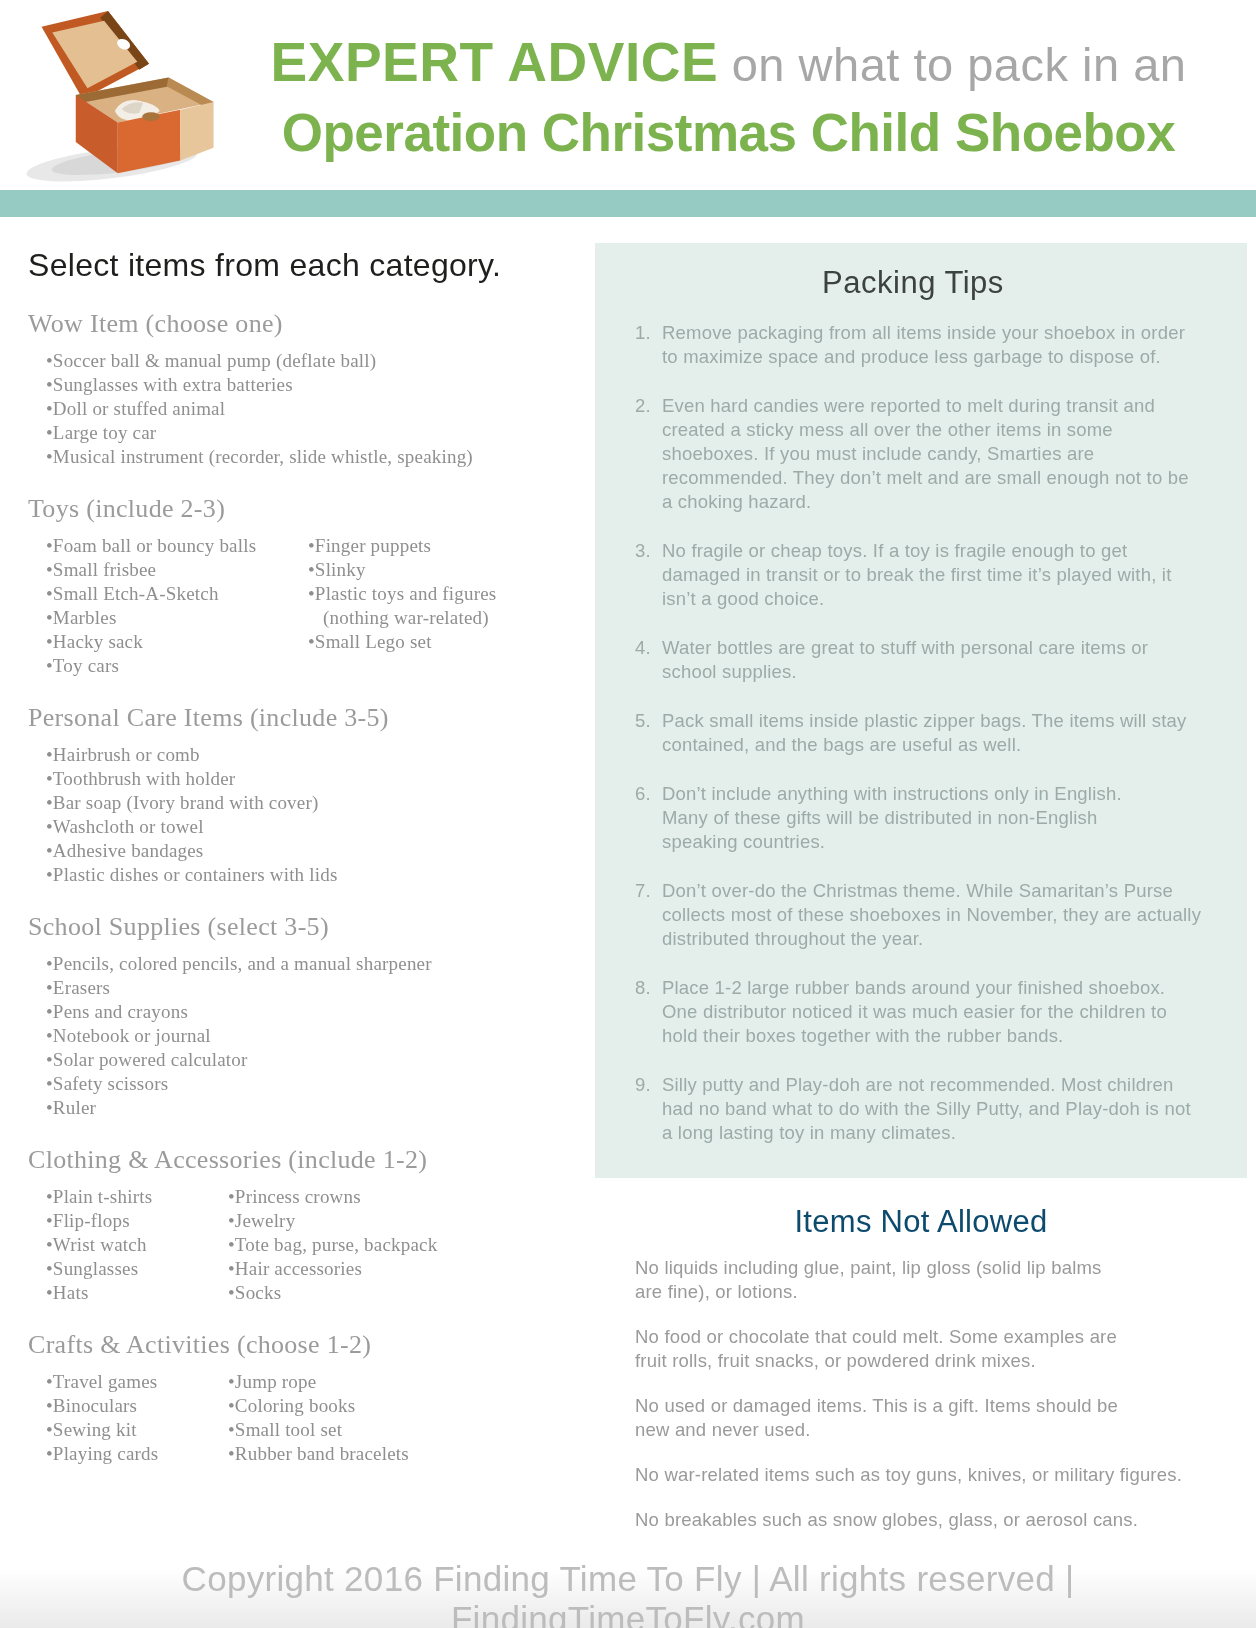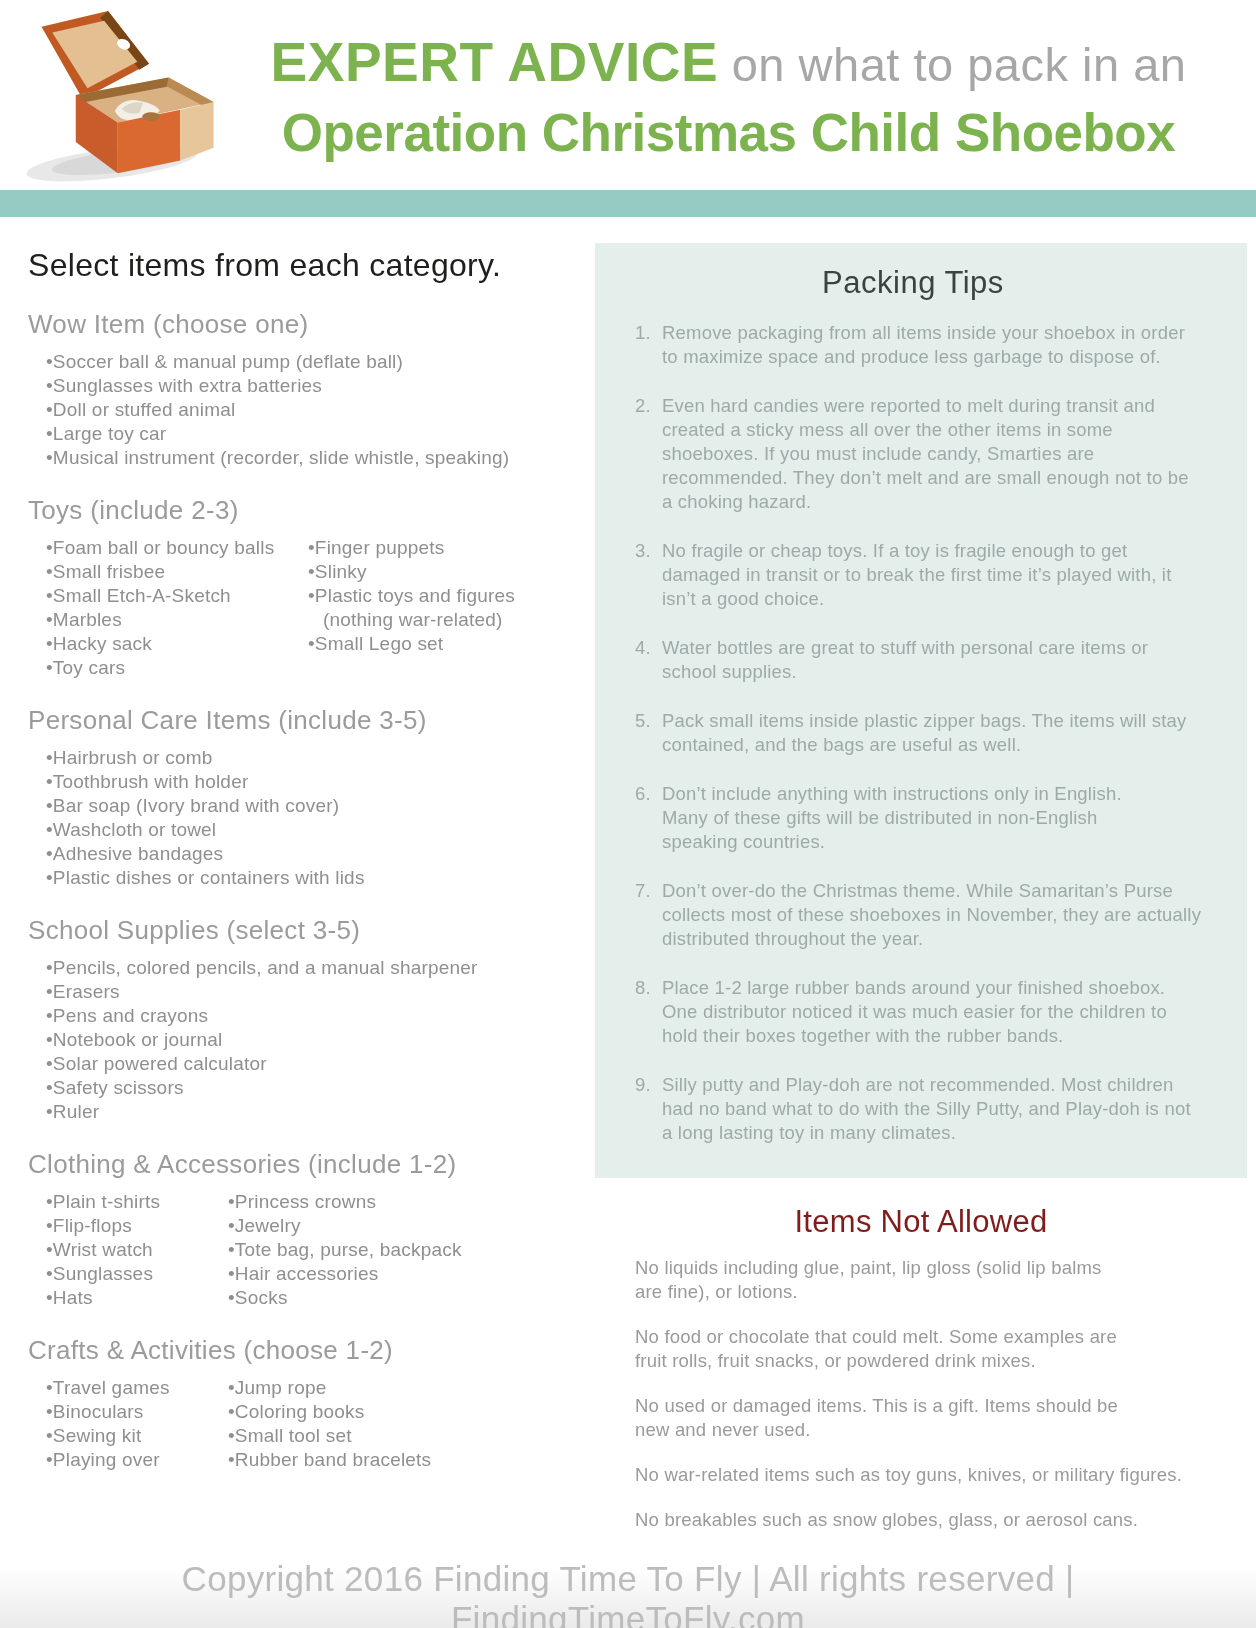--- a/index.html
+++ b/index.html
@@ -27,21 +27,21 @@
 
   
   .main { display: flex; padding: 26px 9px 0 28px; align-items: flex-start; }
   .left-col { width: 567px; flex: none; padding-right: 20px; }
   .right-col { flex: 1; }
 
   .select-heading {
     font-size: 32px; font-weight: normal; color: #1f1f1d;
     margin: 4px 0 0 0; letter-spacing: 0.3px;
   }
-  .category { margin-top: 16px; }
+  .category { margin-top: 16px; font-family: Liberation Serif, serif; }
   .cat-title {
     font-size: 26px; font-weight: normal; color: #9b9b9b;
     margin: 25px 0 10px 0; letter-spacing: 0.3px;
   }
   .cols { display: flex; }
   .cols ul {
     list-style: none; margin: 0; padding: 0 0 0 18px;
     font-size: 19px; color: #8f8f8f; line-height: 24px; letter-spacing: 0.2px;
   }
   .cols li { padding-left: 15px; text-indent: -15px; white-space: pre-line; }
@@ -59,21 +59,21 @@
   .tips-list li {
     display: flex; font-size: 18.5px; color: #9caaa8;
     line-height: 24px; margin-bottom: 25px; letter-spacing: 0.2px;
   }
   .tip-num { width: 27px; flex: none; }
   .tip-text { white-space: pre-line; }
 
   
   .not-allowed { padding: 0 0 0 40px; }
   .na-title {
-    text-align: center; font-size: 31px; font-weight: normal; color: #7f1d1d;
+    text-align: center; font-size: 31px; font-weight: normal; color: #0c4a6e;
     margin: 26px 40px 16px 0; letter-spacing: 0.3px;
   }
   .na-paragraphs p {
     font-size: 18.5px; color: #9a9a9a; line-height: 24px;
     margin: 10px 0 21px 0; white-space: pre-line; letter-spacing: 0.2px;
   }
 
   
   .footer {
     position: absolute; left: 0; bottom: 0; width: 100%; height: 58px;
@@ -205,21 +205,21 @@
               </ul>
             </div>
           </div>
           <div class="category">
             <h3 class="cat-title">Crafts &amp; Activities (choose 1-2)</h3>
             <div class="cols narrow">
               <ul>
                 <li>Travel games</li>
                 <li>Binoculars</li>
                 <li>Sewing kit</li>
-                <li>Playing over</li>
+                <li>Playing cards</li>
               </ul>
               <ul>
                 <li>Jump rope</li>
                 <li>Coloring books</li>
                 <li>Small tool set</li>
                 <li>Rubber band bracelets</li>
               </ul>
             </div>
           </div>
         </div>

